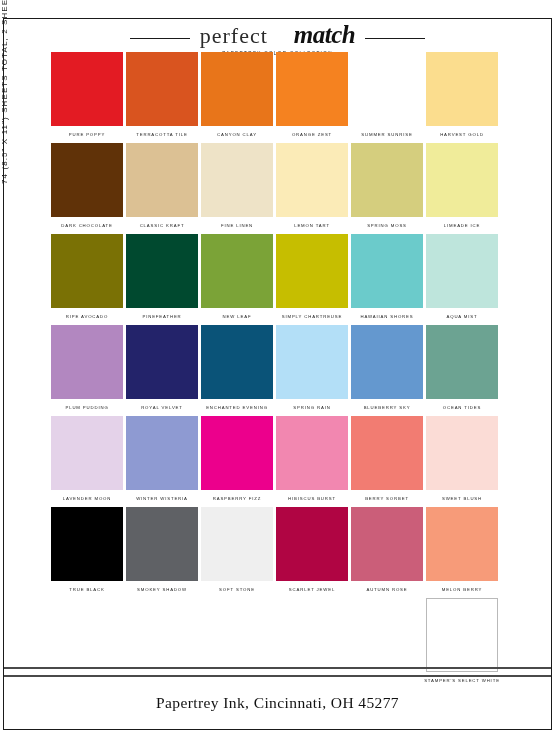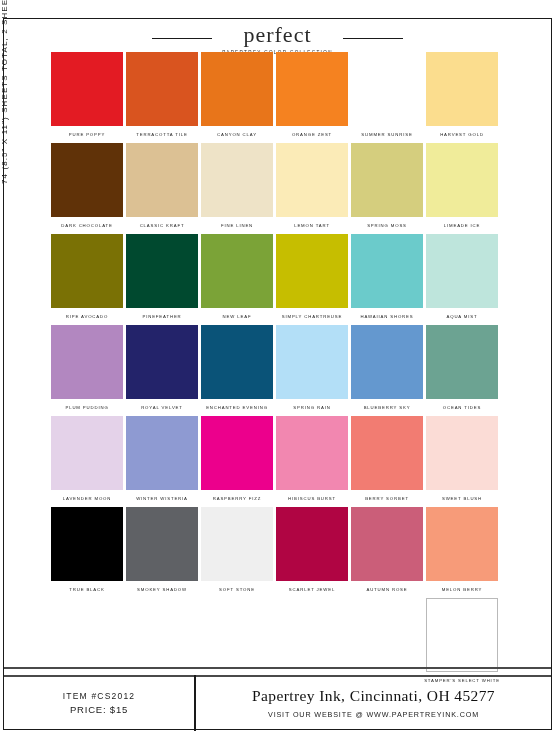--- a/index.html
+++ b/index.html
@@ -115,20 +115,21 @@
 </head>
 <body>
 
 <div class="page">
 
   <div class="header">
     <div class="rule-left"></div>
     <div class="logo-block">
       <div class="logo-line">
         <span class="logo-perfect">perfect</span>
+        <span class="logo-match">match</span>
       </div>
       <div class="logo-sub">PAPERTREY COLOR COLLECTION</div>
     </div>
     <div class="rule-right"></div>
   </div>
 
   <div class="side-text">74 (8.5" X 11") SHEETS TOTAL, 2 SHEETS EACH OF 37 COLORS</div>
 
   <div class="grid">
       <div class="row">
@@ -293,23 +294,18 @@
           <div class="swatch bordered" style="background: rgb(255, 255, 255);"></div>
           <div class="cap">STAMPER'S SELECT WHITE</div>
         </div>
       </div>
     </div>
 
   <div class="footer-rule fr1"></div>
   <div class="footer-rule fr2"></div>
 
   <div class="footer">
-    <div class="footer-left">
-      <div class="item-no">ITEM #CS2012</div>
-      <div class="price">PRICE: $15</div>
-    </div>
     <div class="footer-right">
       <div class="company">Papertrey Ink, Cincinnati, OH 45277</div>
-      <div class="website">VISIT OUR WEBSITE @ WWW.PAPERTREYINK.COM</div>
     </div>
   </div>
 
 </div>
 
 </body></html>

